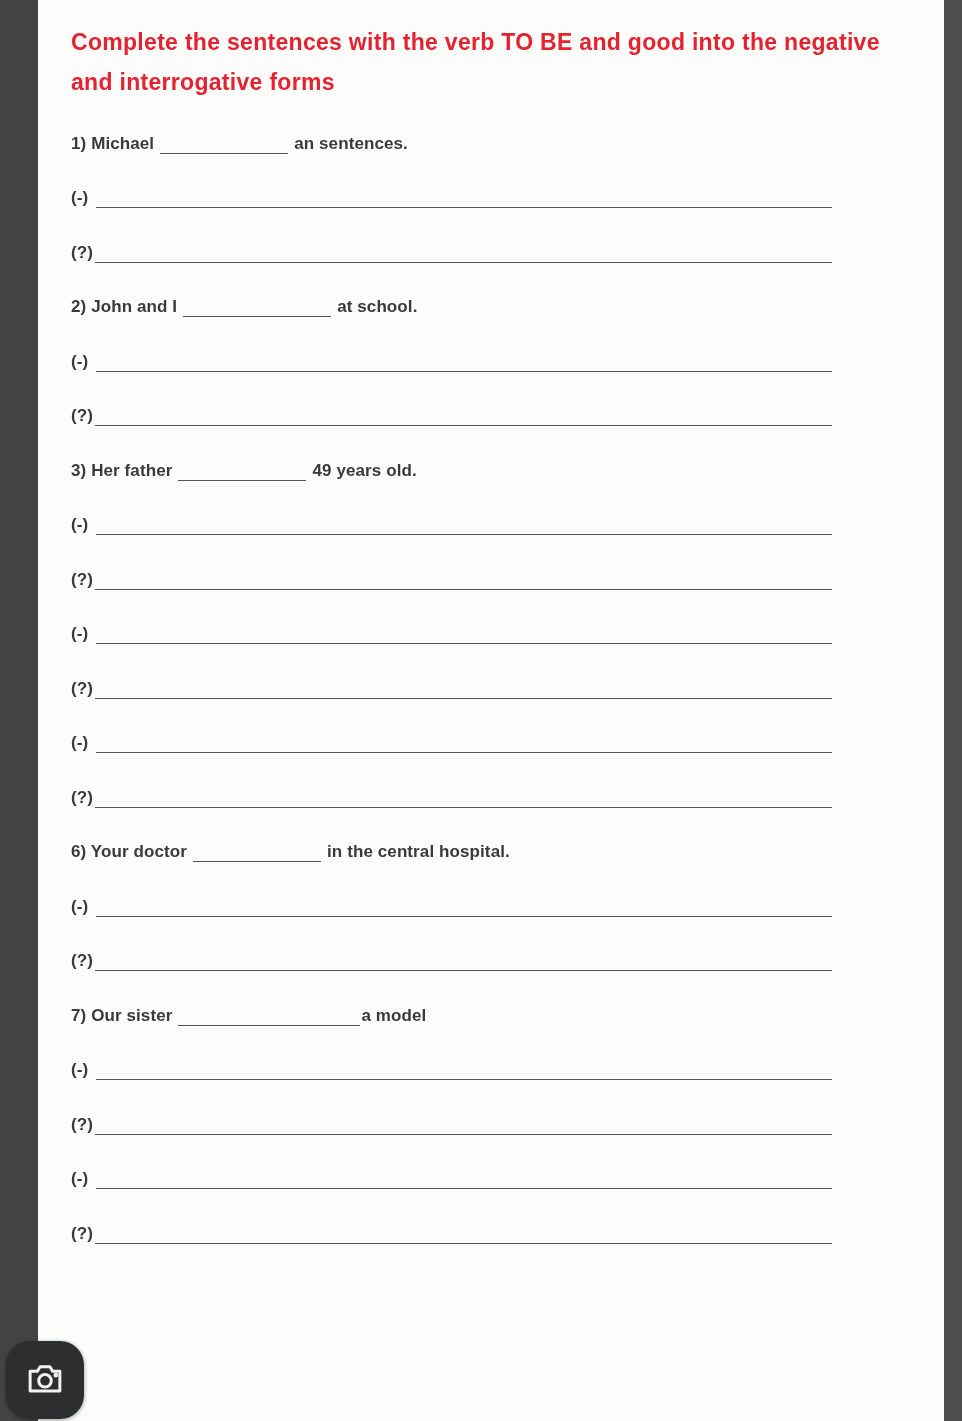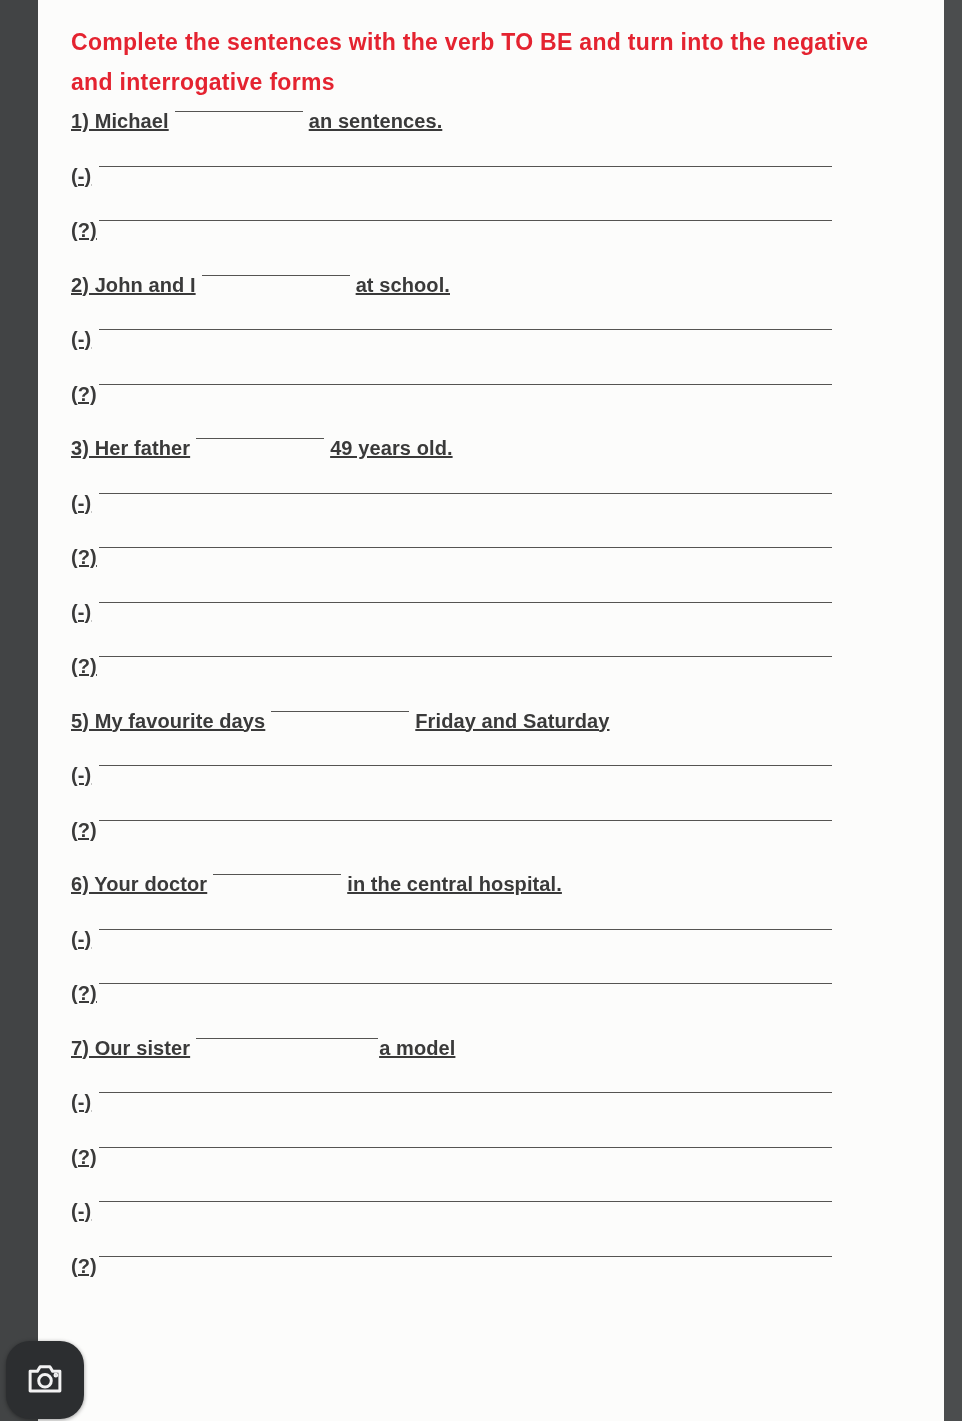--- a/index.html
+++ b/index.html
@@ -29,27 +29,26 @@
     letter-spacing:0.3px;
     white-space:nowrap;
     margin-bottom:8px;
   }
   .title .t2 { white-space:normal; }
 
   .questions { }
   .line {
     height:54.5px;
     display:flex;
-    align-items:flex-start;
+    align-items:flex-end;
     padding-bottom:11px;
-    font-size:20px;
+    font-size:17px;
     font-weight:bold;
     color:var(--text-color,#3a3a3a);
     letter-spacing:0.1px;
-    text-decoration:underline;
   }
   .blank {
     display:inline-block;
     height:2px;
     border-bottom:1.6px solid #555452;
   }
   .q-blank { width:128px; margin:0 6px; }
   .qblock:nth-child(2) .q-blank { width:148px; }
   .qblock:nth-child(4) .q-blank { width:112px; margin-left:1px; }
   .qblock:nth-child(5) .q-blank { width:138px; }
@@ -72,21 +71,21 @@
 </style>
 </head>
 <body>
 
 <div class="edge-strip edge-left"></div>
 <div class="edge-strip edge-right"></div>
 
 <div class="page">
   <div class="content">
     <div class="title">
-      <div class="t1">Complete the sentences with the verb TO BE and turn into the negative</div>
+      <div class="t1">Complete the sentences with the verb TO BE and good into the negative</div>
       <div class="t2">and interrogative forms</div>
     </div>
 
     <div class="questions">
 
       <div class="qblock">
         <div class="line qline">
           <span>1) Michael</span>
           <span class="blank q-blank"></span>
           <span>an sentences.</span>
@@ -138,25 +137,20 @@
           <span>(-)</span>
           <span class="blank long-blank"></span>
         </div>
         <div class="line row-interrogative">
           <span>(?)</span>
           <span class="blank long-blank"></span>
         </div>
       </div>
 
       <div class="qblock">
-        <div class="line qline">
-          <span>5) My favourite days</span>
-          <span class="blank q-blank"></span>
-          <span>Friday and Saturday</span>
-        </div>
         <div class="line row-negative">
           <span>(-)</span>
           <span class="blank long-blank"></span>
         </div>
         <div class="line row-interrogative">
           <span>(?)</span>
           <span class="blank long-blank"></span>
         </div>
       </div>
 

